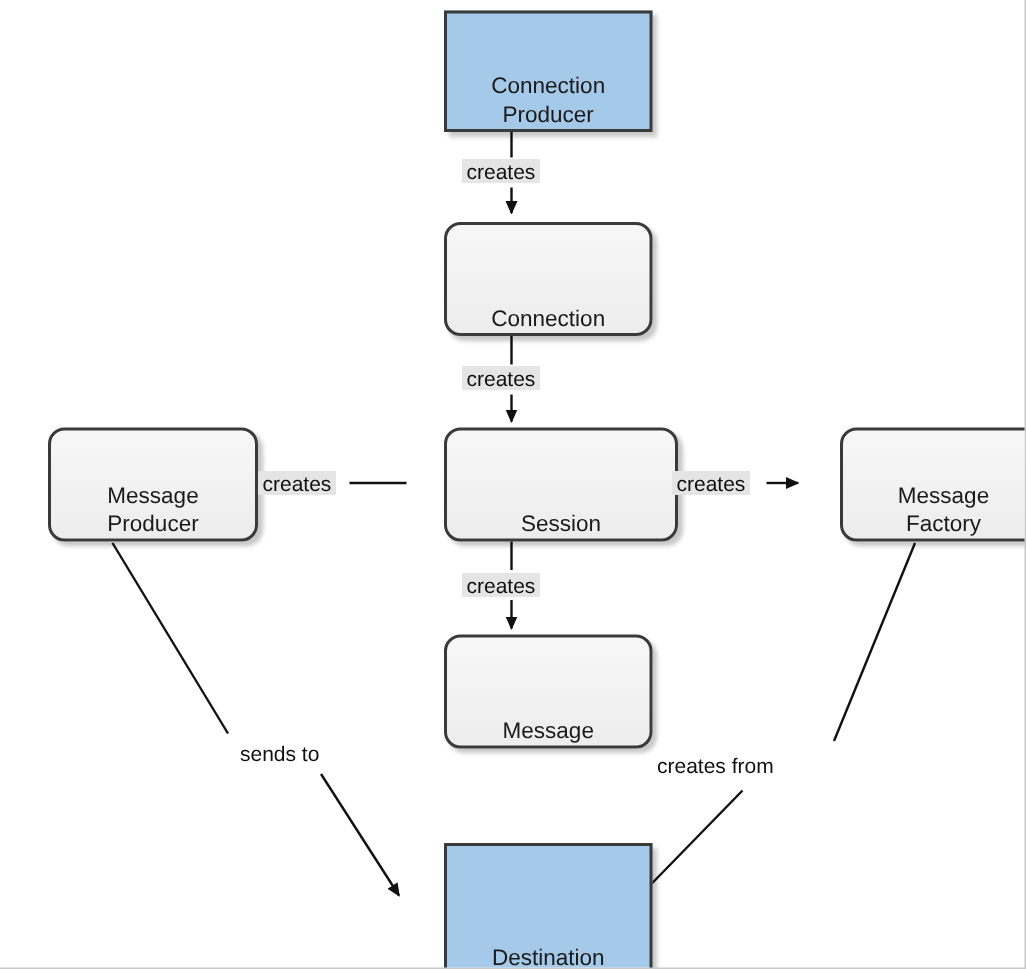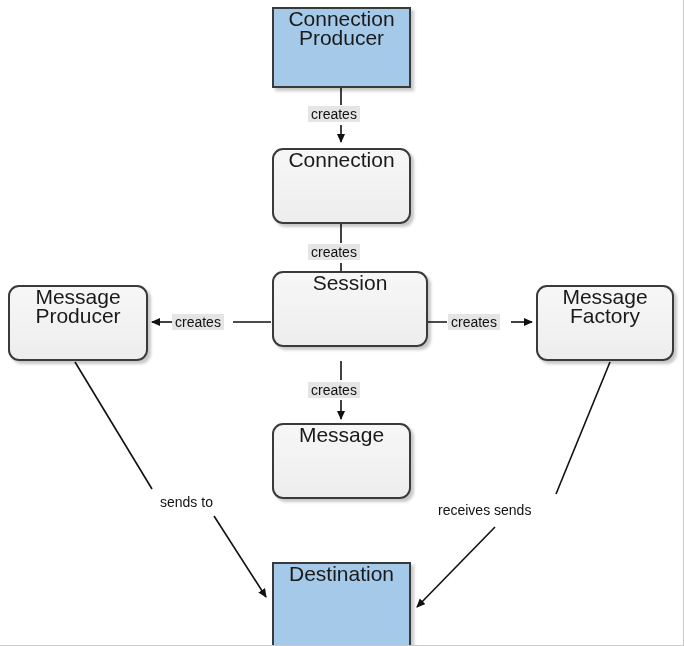--- a/index.html
+++ b/index.html
@@ -24,29 +24,30 @@
     position: absolute;
     left: 0;
     top: 0;
     width: 684px;
     height: 646px;
   }
   .node {
     position: absolute;
     box-sizing: border-box;
     display: flex;
-    align-items: flex-start;
+    align-items: flex-end;
     justify-content: center;
     text-align: center;
-    font-size: 21px;
+    font-size: 15px;
     line-height: 19px;
     color: #1a1a1a;
     border: 2px solid #3a3a3a;
     box-shadow: 3px 3px 3px rgba(0,0,0,0.22);
     z-index: 3;
+    margin-left: 24px;
   }
   .node.rounded {
     border-radius: 11px;
   }
   .node.gray {
     background: linear-gradient(to bottom, #f7f7f7 0%, #ededed 100%);
   }
   .node.blue {
     background: #a5c9e8;
   }
@@ -117,21 +118,21 @@
   </svg>
 
   <div class="node blue" style="left:272px; top:7px; width:139px; height:81px;">
     <span class="label"><span>Connection</span><br><span>Producer</span></span>
   </div>
 
   <div class="node rounded gray" style="left:272px; top:148px; width:139px; height:76px;">
     <span class="label">Connection</span>
   </div>
 
-  <div class="node rounded gray" style="left:272px; top:271px; width:156px; height:76px;">
+  <div class="node rounded gray" style="left:272px; top:285px; width:156px; height:76px;">
     <span class="label">Session</span>
   </div>
 
   <div class="node rounded gray" style="left:8px; top:285px; width:140px; height:76px;">
     <span class="label"><span>Message</span><br><span>Producer</span></span>
   </div>
 
   <div class="node rounded gray" style="left:536px; top:285px; width:138px; height:76px;">
     <span class="label"><span>Message</span><br><span>Factory</span></span>
   </div>
@@ -149,15 +150,15 @@
   <div class="edge-label" style="left:308px; top:244px;">creates</div>
 
   <div class="edge-label" style="left:172px; top:314px;">creates</div>
 
   <div class="edge-label" style="left:448px; top:314px;">creates</div>
 
   <div class="edge-label" style="left:308px; top:382px;">creates</div>
 
   <div class="edge-label diag" style="left:157px; top:494px;text-align:center;">sends to</div>
 
-  <div class="edge-label diag" style="left:435px; top:502px;">receives sends</div>
+  <div class="edge-label diag" style="left:435px; top:502px;">creates from</div>
 
 </div>
 
 </body></html>

